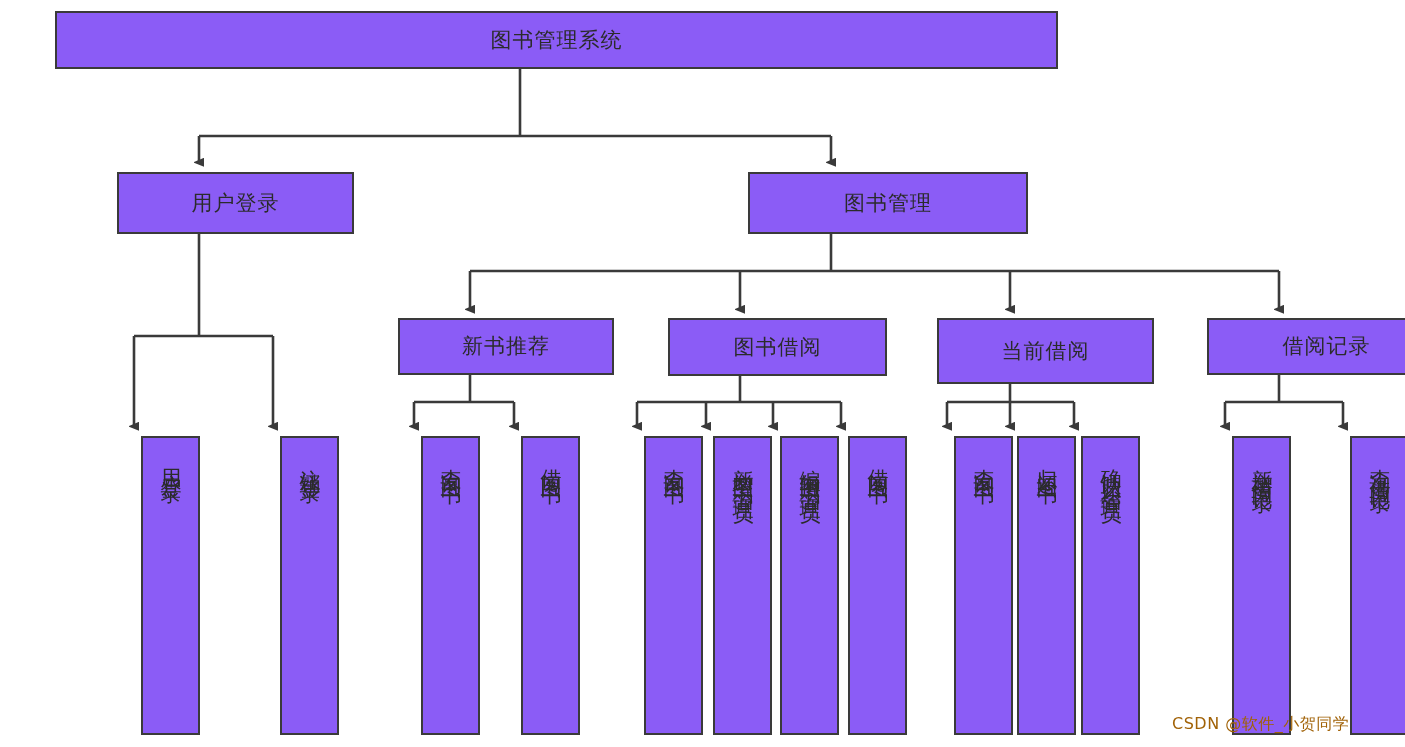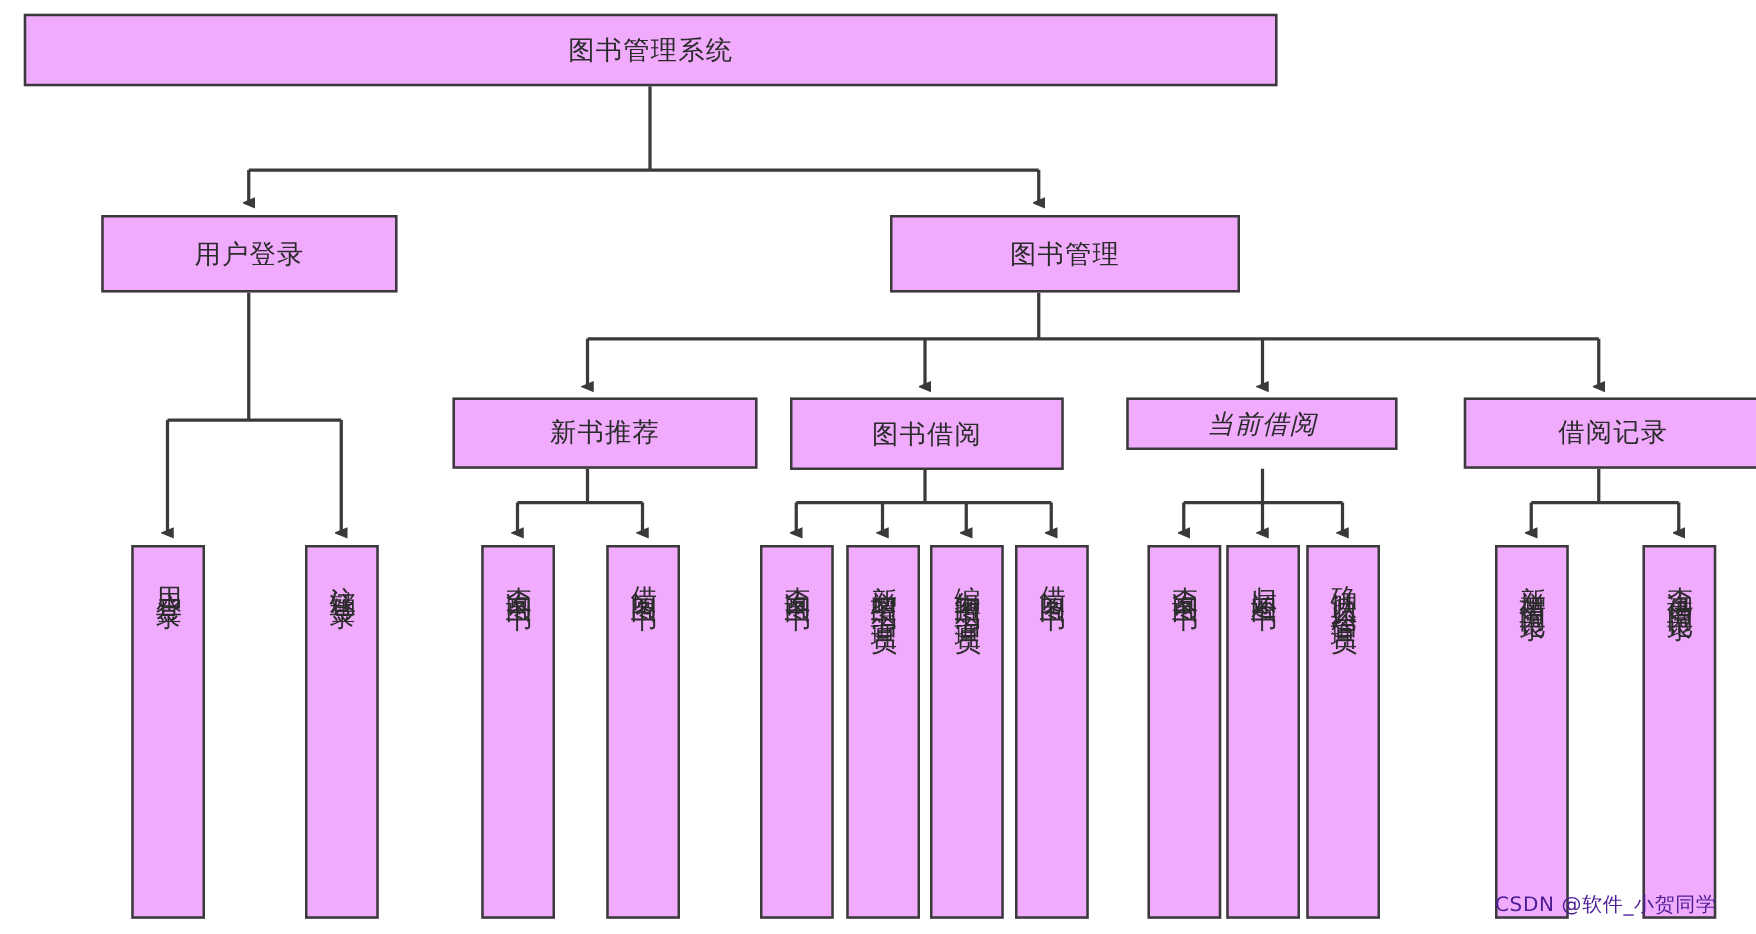--- a/index.html
+++ b/index.html
@@ -17,26 +17,27 @@
   }
   #edges{
     position:absolute;
     left:0; top:0;
     width:1405px; height:747px;
     pointer-events:none;
   }
   .node{
     position:absolute;
     box-sizing:border-box;
-    background:#f0abfc;
+    background:#8b5cf6;
     border:2.5px solid #3a3a3a;
     display:flex;
     align-items:center;
     justify-content:center;
     z-index:2;
+    margin-left:36px;
   }
   .node-label{
     font-size:21px;
     letter-spacing:1px;
     color:#2b2b2b;
     white-space:nowrap;
     line-height:1.15;
   }
   
   .node.leaf{
@@ -47,24 +48,24 @@
   .node.leaf .node-label{
     writing-mode:vertical-rl;
     text-orientation:upright;
     font-size:21px;
     letter-spacing:5px;
     line-height:1;
     white-space:nowrap;
   }
   .watermark{
     position:absolute;
-    left:1196px;
+    left:1172px;
     top:714px;
     font-size:16px;
-    color:#4c1d95;
+    color:#a16207;
     white-space:nowrap;
     z-index:5;
     letter-spacing:0.5px;
   }
 </style>
 </head>
 <body>
 
 <div id="canvas">
 
@@ -122,27 +123,27 @@
     <span class="node-label">图书管理系统</span>
   </div>
 
   <div class="node" style="left:81px; top:172px; width:237px; height:62px;">
     <span class="node-label">用户登录</span>
   </div>
   <div class="node" style="left:712px; top:172px; width:280px; height:62px;">
     <span class="node-label">图书管理</span>
   </div>
 
-  <div class="node" style="left:362px; top:318px; width:244px; height:57px;">
+  <div class="node" style="left:362px; top:318px; width:216px; height:57px;">
     <span class="node-label">新书推荐</span>
   </div>
   <div class="node" style="left:632px; top:318px; width:219px; height:58px;">
     <span class="node-label">图书借阅</span>
   </div>
-  <div class="node" style="left:901px; top:318px; width:217px; height:42px;font-style:italic;">
+  <div class="node" style="left:901px; top:318px; width:217px; height:66px;">
     <span class="node-label">当前借阅</span>
   </div>
   <div class="node" style="left:1171px; top:318px; width:239px; height:57px;">
     <span class="node-label">借阅记录</span>
   </div>
 
   <div class="node leaf" style="left:105px; top:436px; width:59px; height:299px;">
     <span class="node-label">用户登录</span>
   </div>
   <div class="node leaf" style="left:244px; top:436px; width:59px; height:299px;">

